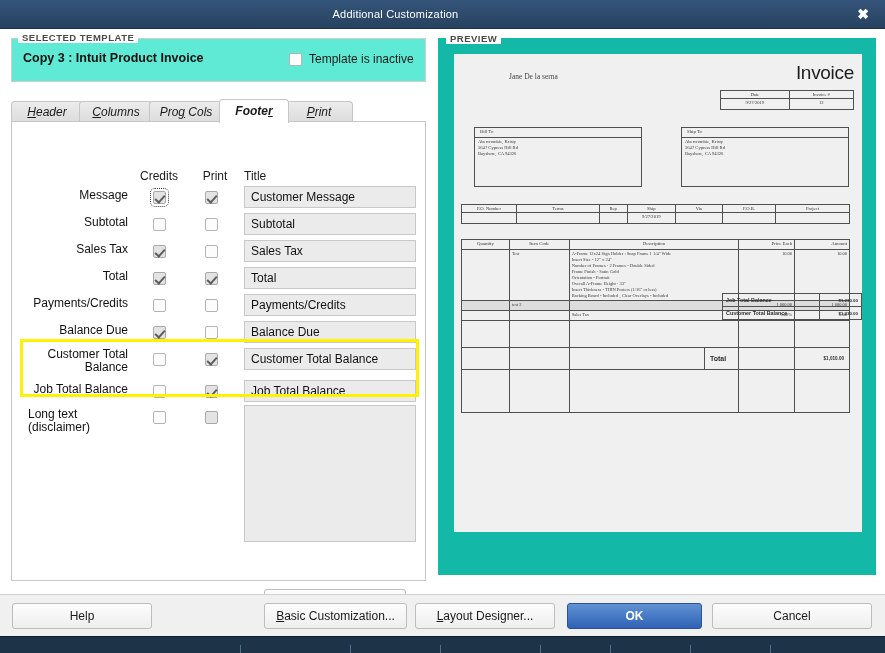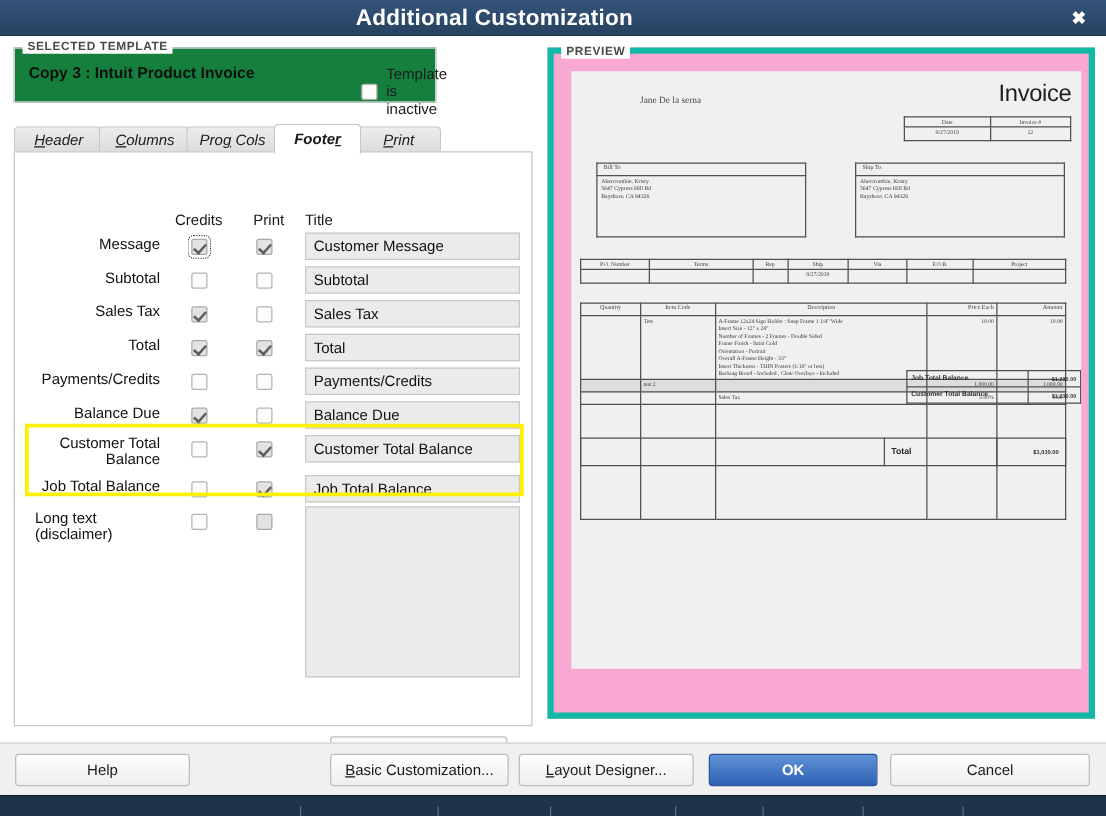--- a/index.html
+++ b/index.html
@@ -24,22 +24,22 @@
     width: 885px; height: 29px;
     background: #2b4a6b;
     background: linear-gradient(to bottom,#35547a 0%,#26425f 100%);
     border-bottom: 1px solid #1d3347;
   }
   .titlebar .title {
     position: absolute; left: 0; top: 0;
     width: 791px; line-height: 29px;
     text-align: center;
     color: #ffffff;
-    font-size: 18px;
-    font-weight: bold;
+    font-size: 11px;
+    font-weight: normal;
     letter-spacing: .2px;
   }
   .titlebar .closebtn {
     position: absolute; right: 9px; top: 0;
     width: 26px; height: 29px;
     line-height: 29px; text-align: center;
     color: #ffffff; font-size: 14px; font-weight: bold;
     cursor: pointer;
   }
 
@@ -53,23 +53,23 @@
   
   .leftpane {
     position: absolute; left: 0; top: 0;
     width: 432px; height: 565px;
     background: #ffffff;
   }
 
   
   .grp-selected {
     position: absolute; left: 11px; top: 9px;
-    width: 338px; height: 44px;
+    width: 415px; height: 44px;
     border: 1px solid #cfcfcf;
-    background: #15803d;
+    background: #5eead4;
   }
   .grp-legend {
     position: absolute;
     font-size: 9.5px; font-weight: bold;
     color: #4a4a4a; letter-spacing: .5px;
     background: #ffffff; padding: 0 4px;
   }
   .grp-selected .grp-legend { left: 6px; top: -7px; }
   .tmpl-name {
     position: absolute; left: 11px; top: 12px;
@@ -240,22 +240,22 @@
 
   
   .rightpane {
     position: absolute; left: 432px; top: 0;
     width: 453px; height: 565px;
     background: #ffffff;
   }
   .grp-preview {
     position: absolute; left: 6px; top: 9px;
     width: 438px; height: 537px;
-    border: 5px solid #14b8a6;
-    background: #f9a8d4;
+    border: 2px solid #14b8a6;
+    background: #14b8a6;
   }
   .grp-preview .grp-legend { left: 6px; top: -7px; }
 
   .paper {
     position: absolute; left: 14px; top: 14px;
     width: 408px; height: 478px;
     background: #ffffff;
     overflow: hidden;
     font-family: "Liberation Serif", serif;
     color: #2a2a2a;

